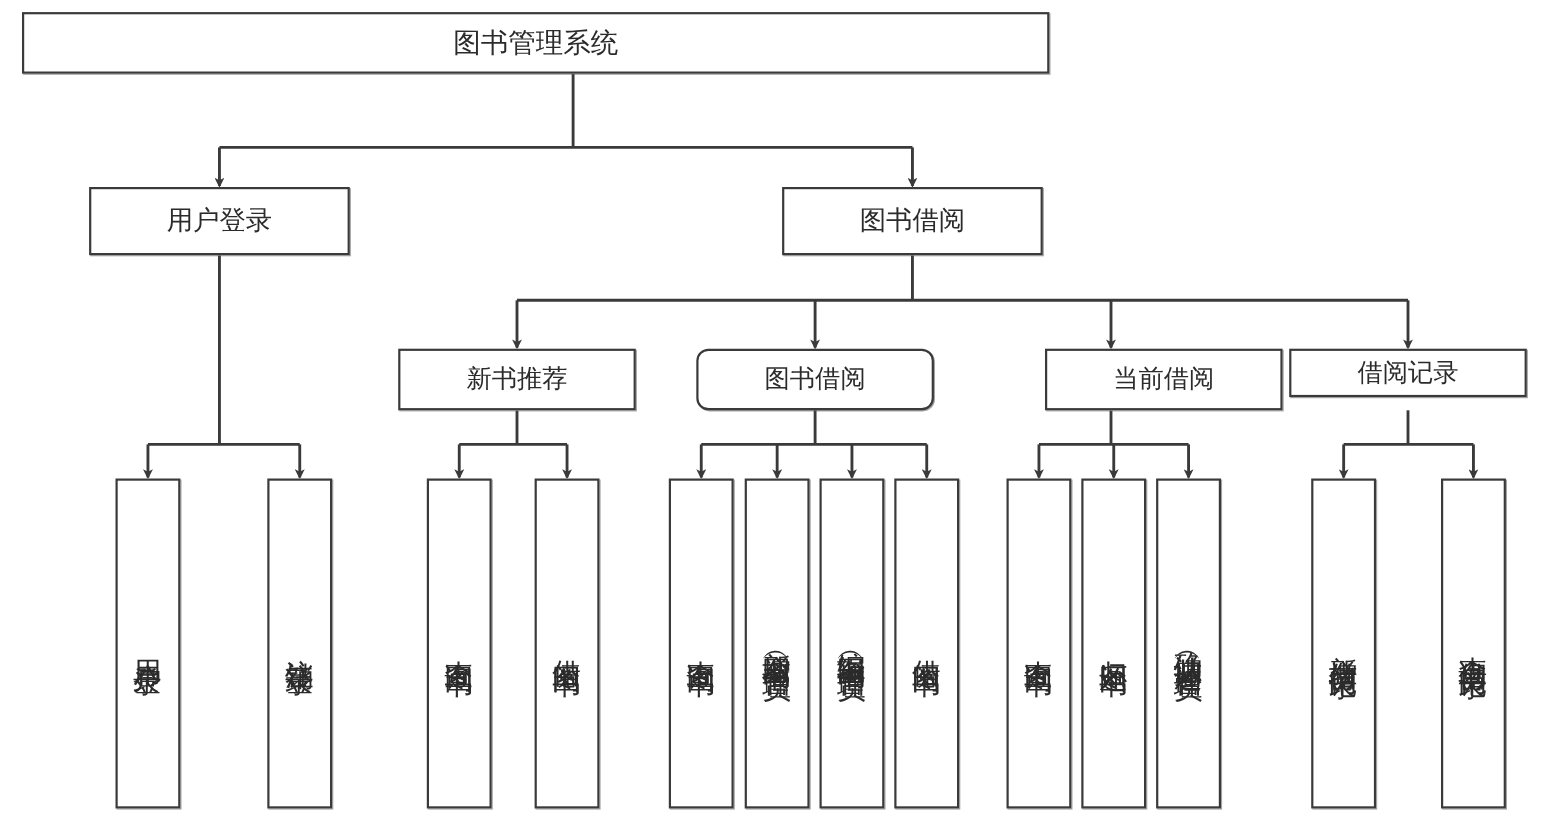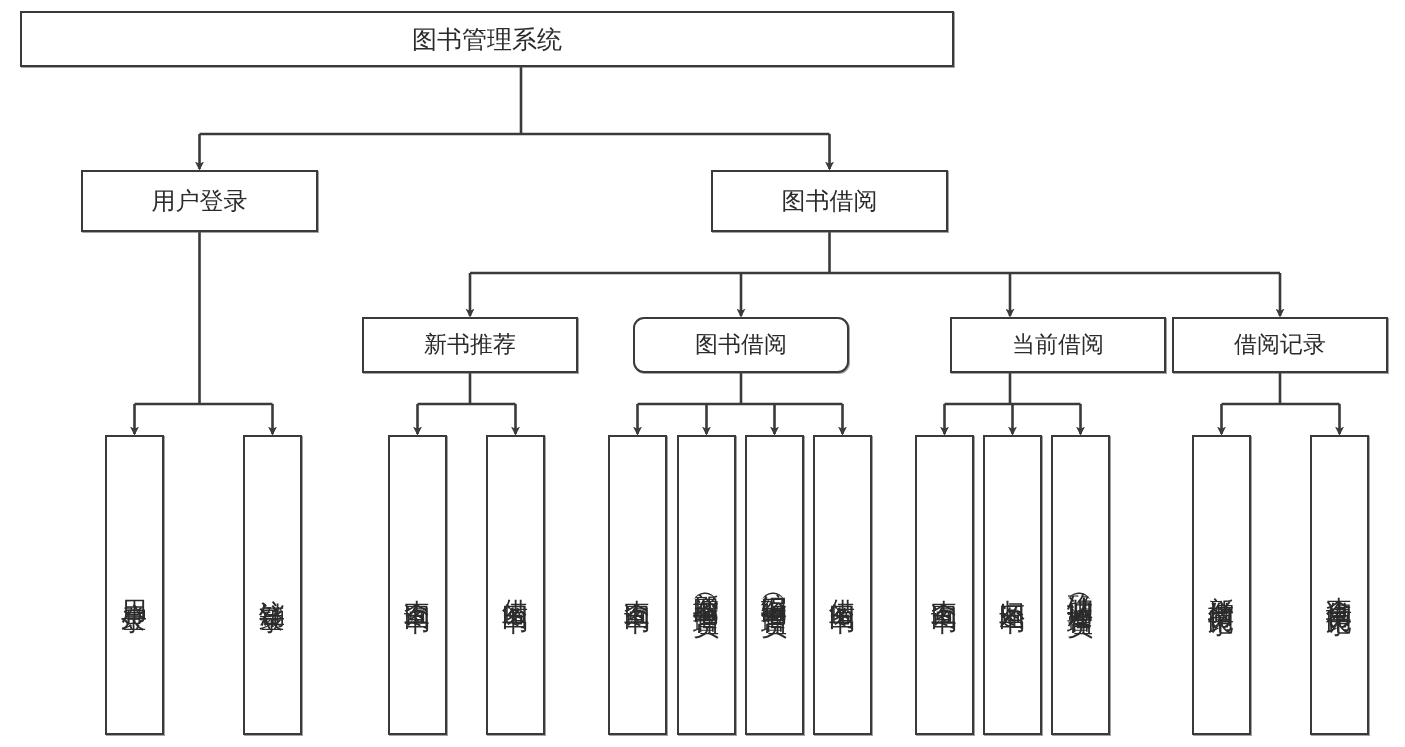--- a/index.html
+++ b/index.html
@@ -128,21 +128,21 @@
       </div>
       <div class="node-box node-l3" style="left: 362px; top: 317px; width: 216px; height: 56px;">
         <span class="node-label">新书推荐</span>
       </div>
       <div class="node-box node-l3" style="left: 633px; top: 317px; width: 216px; height: 56px; border-radius: 11px;">
         <span class="node-label">图书借阅</span>
       </div>
       <div class="node-box node-l3" style="left: 902px; top: 317px; width: 216px; height: 56px; margin-left: 48px;">
         <span class="node-label">当前借阅</span>
       </div>
-      <div class="node-box node-l3" style="left: 1172px; top: 317px; width: 216px; height: 56px;">
+      <div class="node-box node-l3" style="left: 1172px; top: 317px; width: 216px; height: 44px;">
         <span class="node-label">借阅记录</span>
       </div>
       <div class="node-box node-leaf" style="left: 105px; top: 435px; width: 59px; height: 300px;">
         <span class="node-label">用户登录</span>
       </div>
       <div class="node-box node-leaf" style="left: 243px; top: 435px; width: 59px; height: 300px;">
         <span class="node-label">注销登录</span>
       </div>
       <div class="node-box node-leaf" style="left: 388px; top: 435px; width: 59px; height: 300px;">
         <span class="node-label">查询图书</span>

